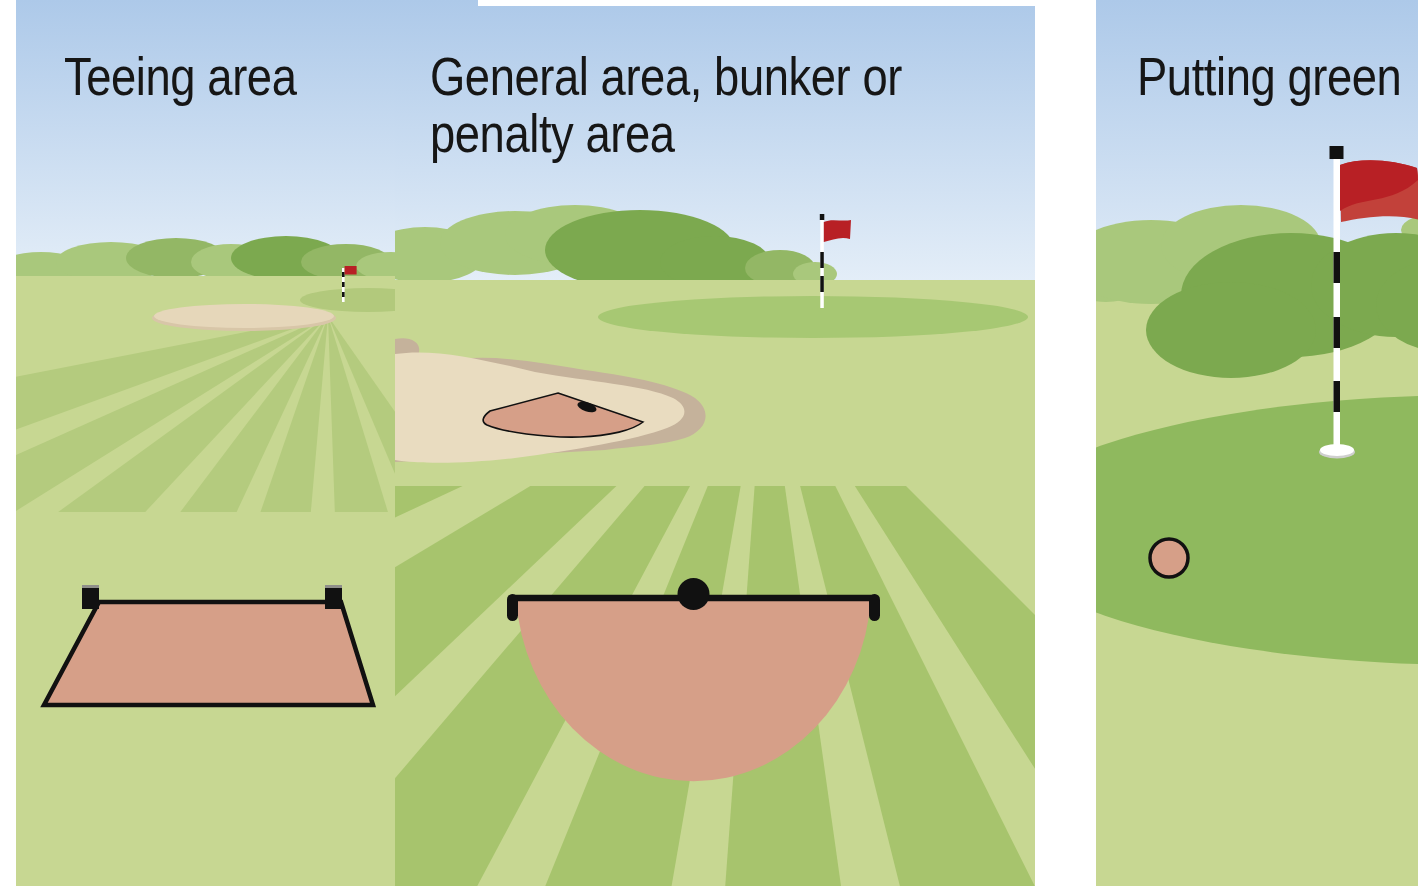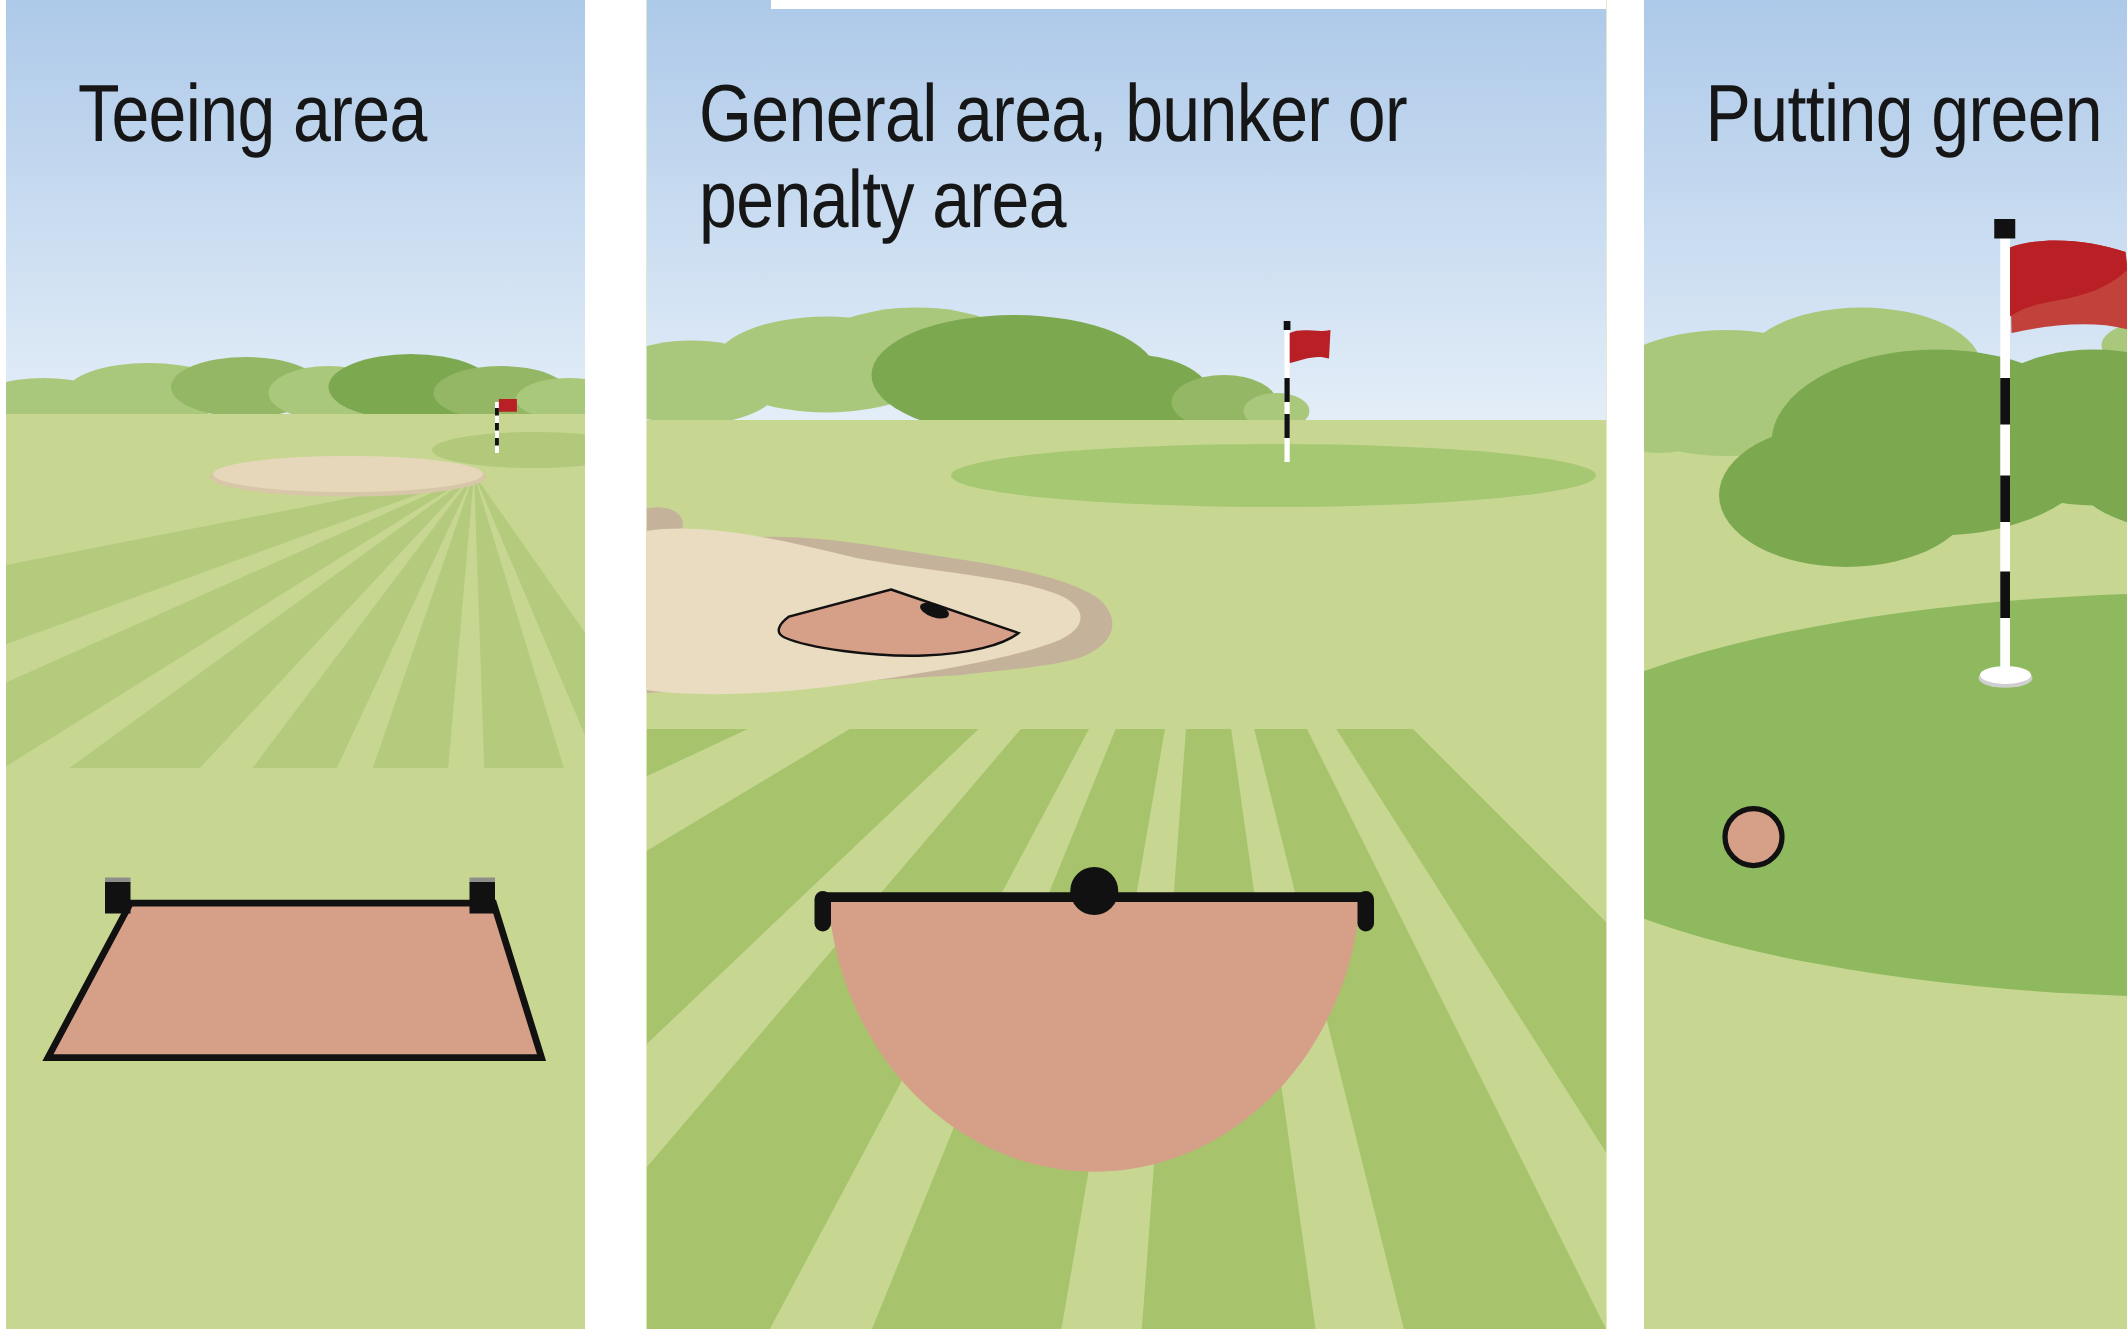--- a/index.html
+++ b/index.html
@@ -3,22 +3,22 @@
 <meta charset="utf-8">
 <style>
   html,body{margin:0;padding:0;}
   body{
     width:1418px;height:886px;background:#ffffff;overflow:hidden;
     font-family:"Liberation Sans", sans-serif;
   }
   .stage{position:relative;width:1418px;height:886px;background:#ffffff;}
   .panel{position:absolute;top:0;height:886px;overflow:hidden;background:#c7d792;}
   .panel svg{position:absolute;left:0;top:0;display:block;}
-  .panel--1{left:4px;width:386px;text-align:center;}
-  .panel--2{left:395px;width:640px;margin-left:36px;}
+  .panel--1{left:16px;width:386px;text-align:center;}
+  .panel--2{left:395px;width:640px;}
   .panel--3{left:1096px;width:374px;}
   .panel-title{
     position:absolute;margin:0;z-index:5;
     font-size:54px;font-weight:400;letter-spacing:-0.5px;line-height:57px;
     color:#161616;transform:scaleX(0.84);transform-origin:0 0;white-space:nowrap;
   }
   .panel--1 .panel-title{left:48px;top:48px;}
   .panel--2 .panel-title{left:35px;top:48px;}
   .panel--3 .panel-title{left:41px;top:48px;}
   .panel-title span{display:block;}

